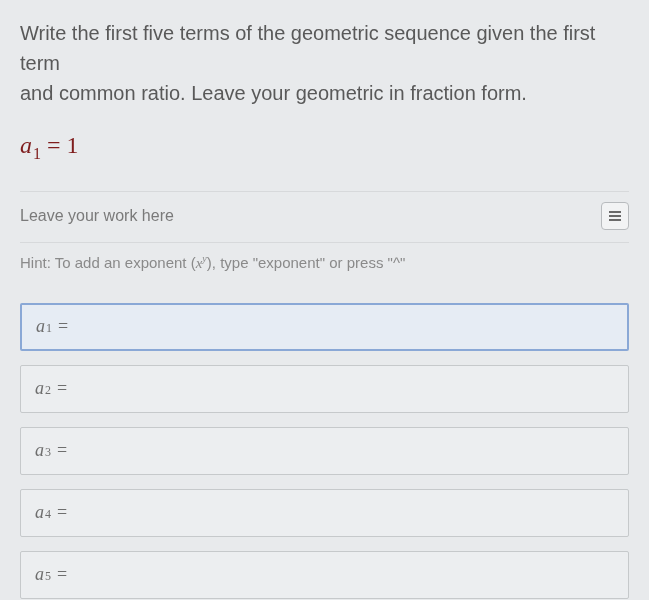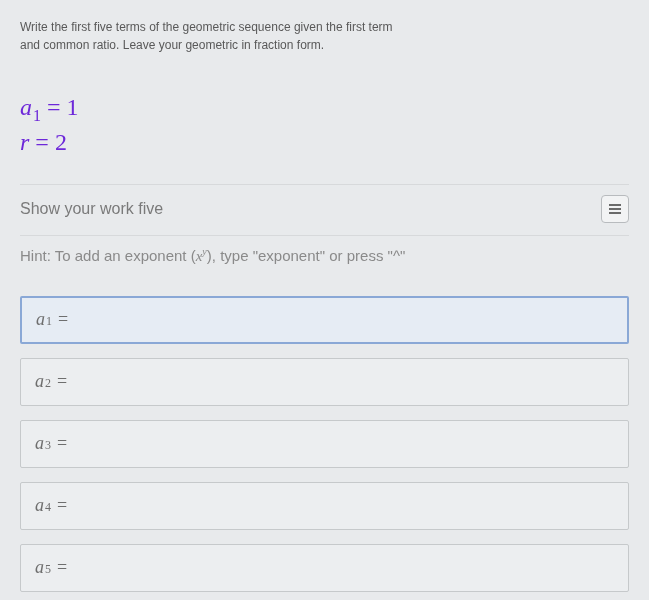--- a/index.html
+++ b/index.html
@@ -10,29 +10,29 @@
     body {
       width: 649px;
       height: 600px;
       background: #e8eaec;
       font-family: -apple-system, BlinkMacSystemFont, "Segoe UI", Arial, sans-serif;
       color: #4a4a4a;
       padding: 18px 20px;
       overflow: hidden;
     }
     .question-text {
-      font-size: 12px;
+      font-size: 20px;
       color: #595959;
       line-height: 1.5;
-      margin-bottom: 40px;
+      margin-bottom: 24px;
     }
     .given-values {
       font-family: "Times New Roman", serif;
       font-size: 24px;
-      color: #6d28d9;
+      color: #7f1d1d;
       margin-bottom: 28px;
     }
     .given-row {
       margin-bottom: 4px;
     }
     .given-row .var {
       font-style: italic;
     }
     .given-row .sub {
       font-size: 16px;
@@ -122,27 +122,24 @@
 
 <div class="question-text">
   <span>Write the first five terms of the geometric sequence given the first term</span><br>
   <span>and common ratio. Leave your geometric in fraction form.</span>
 </div>
 
 <div class="given-values">
   <div class="given-row">
     <span class="var">a</span><span class="sub">1</span><span> = 1</span>
   </div>
-  <div class="given-row">
-    <span class="var">r</span><span> = 2</span>
-  </div>
 </div>
 
 <div class="show-work-row">
-  <div class="show-work-text">Show your work five</div>
+  <div class="show-work-text">Leave your work here</div>
   <div class="keyboard-btn">
     <div class="bars">
       <span></span>
         <span></span>
         <span></span>
     </div>
   </div>
 </div>
 
 <div class="hint-text">

